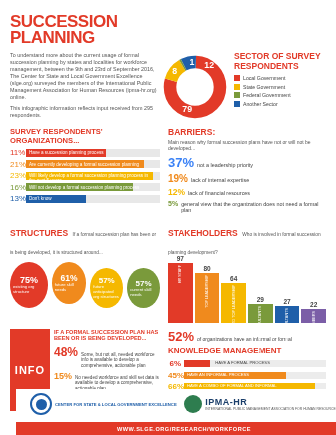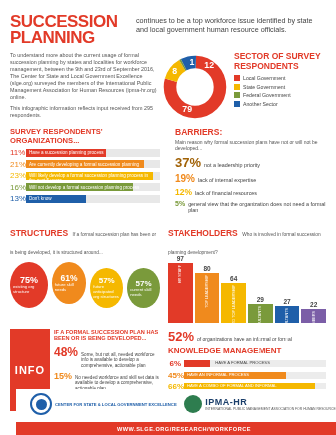--- a/index.html
+++ b/index.html
@@ -25,37 +25,37 @@
   .intro-left p { margin-bottom:4px; }
   .donut-wrap { flex:0 0 70px; display:flex; align-items:flex-start; justify-content:center; padding-top:2px; }
 
   
   .sector { flex:1; padding-left:4px; }
   .sector h3 { font-size:8.5px; color:#e23a28; font-weight:bold; line-height:9.5px; margin-bottom:4px; }
   .legend-item { display:flex; align-items:center; font-size:5.2px; color:#444; margin-bottom:2.5px; }
   .legend-swatch { width:6px; height:6px; margin-right:3px; flex:0 0 6px; }
 
   
-  .mid-row { display:flex; padding:4px 10px 0 10px;gap:7px; }
+  .mid-row { display:flex; padding:4px 10px 0 10px; }
   .org { width:150px; flex:0 0 150px; }
   .bar-head { font-size:7.6px; font-weight:bold; color:#e23a28; margin-bottom:3px; }
   .bar-row { display:flex; align-items:center; margin-bottom:2.5px; }
   .bar-pct { font-size:8px; font-weight:normal; width:16px; flex:0 0 16px; text-align:right; padding-right:3px; }
   .bar-track { height:8px; background:#e8e8e8; flex:1; position:relative; }
   .bar-fill { height:8px; position:absolute; left:0; top:0; }
   .bar-label { font-size:4.6px; color:#fff; position:absolute; left:3px; top:1.7px; line-height:5px; width:94%; }
 
   
   .barriers { flex:1; padding-left:8px; }
   .barriers h3 { font-size:8.5px; color:#e23a28; font-weight:bold; margin-bottom:2px; }
   .barriers .sub { font-size:5px; color:#555; line-height:6px; margin-bottom:4px; }
   .b-row { display:flex; align-items:baseline; margin-bottom:3px; }
   .b-pct { font-weight:bold; margin-right:3px; }
   .b-txt { font-size:5.4px; color:#444; line-height:6px; }
-  .b1 .b-pct { font-size:13px; color:#a16207; }
+  .b1 .b-pct { font-size:13px; color:#3b82f6; }
   .b2 .b-pct { font-size:10px; color:#f08a1d; }
   .b3 .b-pct { font-size:8.5px; color:#f5b800; }
   .b4 .b-pct { font-size:7px; color:#7a9a3b; }
 
   
   .row3 { display:flex; padding:6px 10px 0 10px; }
   .structures { width:150px; flex:0 0 150px; }
   .sec-head { font-size:8.5px; color:#e23a28; font-weight:bold; }
   .sec-sub { font-size:4.8px; color:#555; line-height:5.6px; }
   .circles { display:flex; gap:4px; margin-top:4px; }
@@ -111,21 +111,20 @@
 </head>
 <body>
 
 <div class="page">
 
   <div class="header">
     <div class="title-block">
       <div class="title-line">SUCCESSION</div>
       <div class="title-line second">PLANNING</div>
     </div>
-    <div class="header-text">continues to be a top workforce issue identified by state and local government human resource officials.</div>
   </div>
 
   <div class="intro-row">
     <div class="intro-left">
       <p>To understand more about the current usage of formal succession planning by states and localities for workforce management, between the 9th and 23rd of September 2016, The Center for State and Local Government Excellence (slge.org) surveyed the members of the International Public Management Association for Human Resources (ipma-hr.org) online.</p>
       <p>This infographic information reflects input received from 295 respondents.</p>
     </div>
     <div class="donut-wrap">
       <svg width="66" height="66" viewBox="0 0 42 42">
         <circle cx="21" cy="21" r="15.9" fill="transparent" stroke="#e23a28" stroke-width="8" stroke-dasharray="79 21" stroke-dashoffset="25"></circle>

